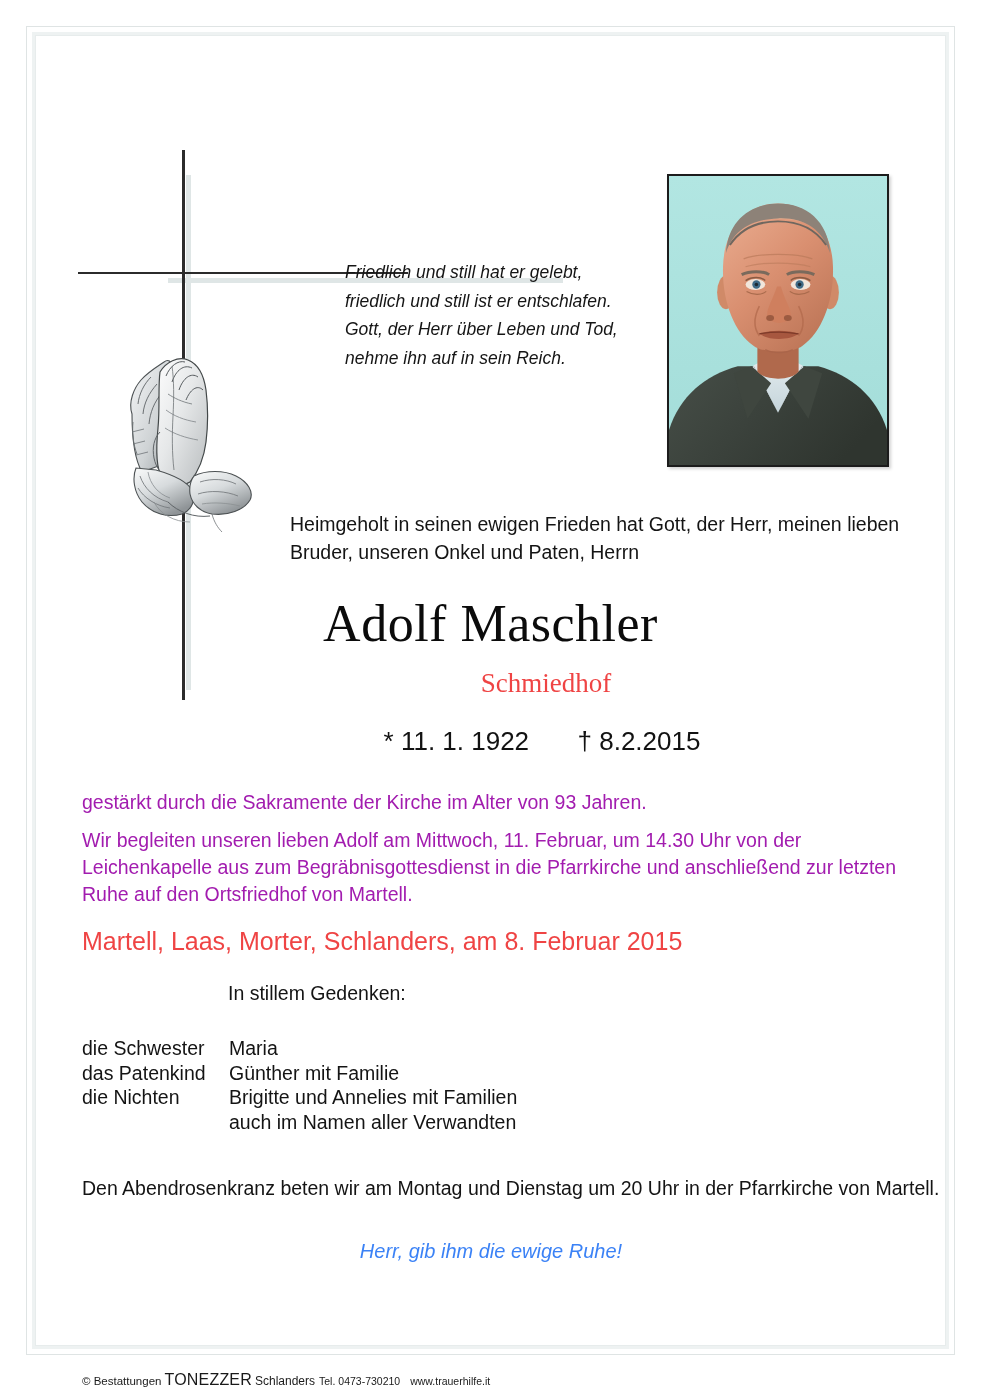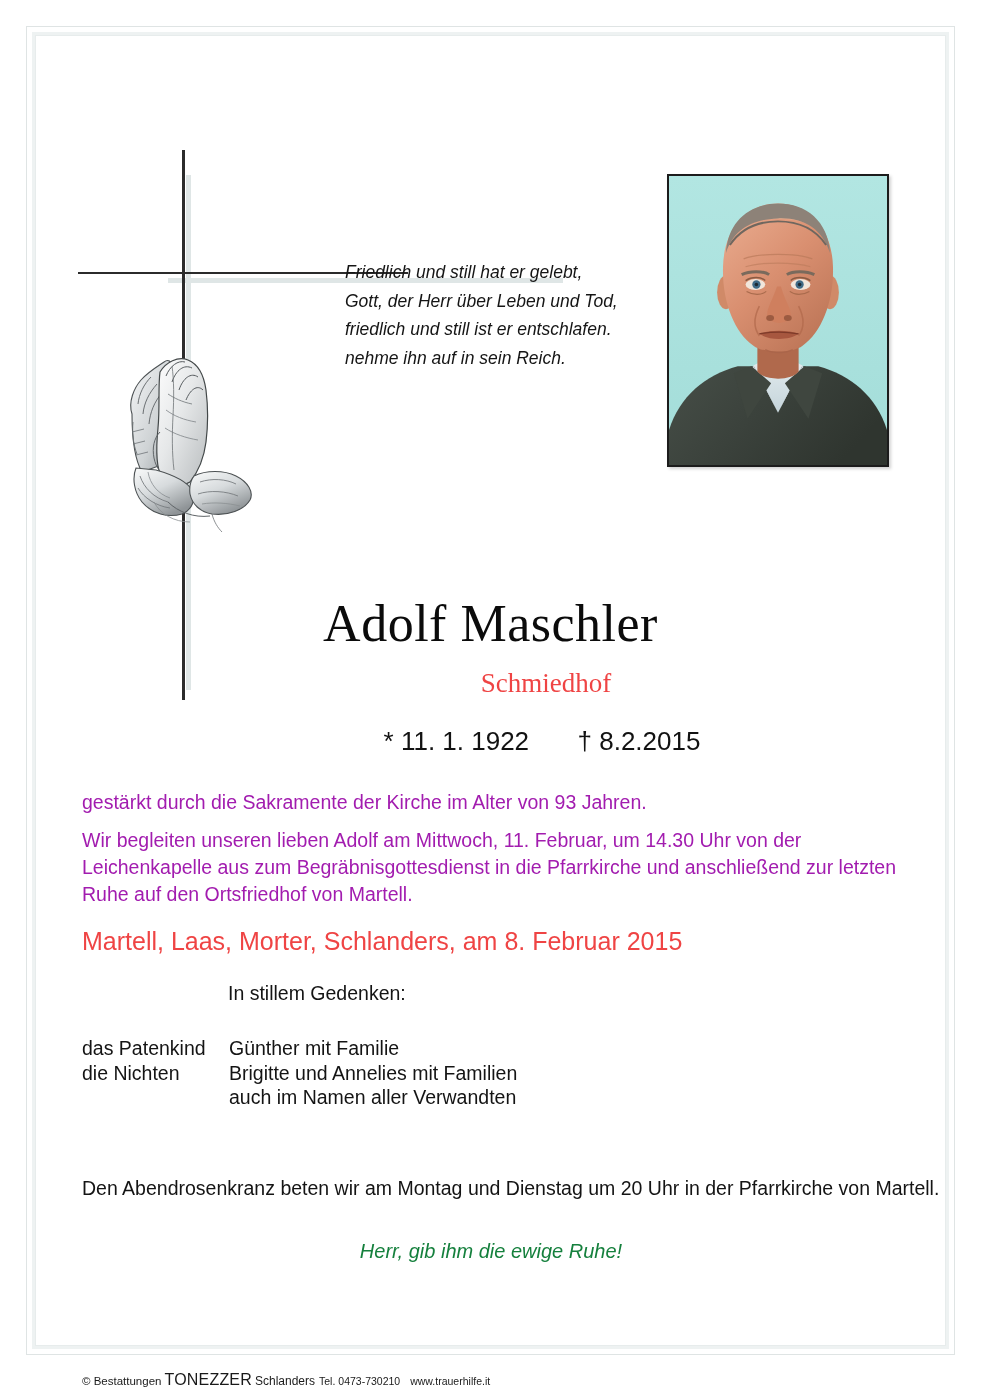--- a/index.html
+++ b/index.html
@@ -240,21 +240,21 @@
 
   
   .closing {
     position: absolute;
     left: 0;
     top: 1240px;
     width: 982px;
     text-align: center;
     font-style: italic;
     font-size: 20px;
-    color: #15803d;
+    color: #3b82f6;
   }
 
   
   .footer {
     position: absolute;
     left: 82px;
     top: 1327px;
     font-size: 11.5px;
     color: #1a1a1a;
     white-space: nowrap;
@@ -432,25 +432,26 @@
 
       <path d="M92 160 C102 156 122 156 132 160 C122 167 102 167 92 160 Z" fill="#a7573f"></path>
       <path d="M92 160 C104 158 120 158 132 160" fill="none" stroke="#7d3a29" stroke-width="1.2"></path>
 
       <path d="M98 176 C106 180 118 180 126 176" fill="none" stroke="#a9644a" stroke-width="1.4" opacity="0.8"></path>
     </svg>
   </div>
 
   <div class="verse">
     <div>Friedlich und still hat er gelebt,</div>
+    <div>friedlich und still ist er entschlafen.</div>
     <div>Gott, der Herr über Leben und Tod,</div>
-    <div>friedlich und still ist er entschlafen.</div>
     <div>nehme ihn auf in sein Reich.</div>
   </div>
 
+  <div class="intro">Heimgeholt in seinen ewigen Frieden hat Gott, der Herr, meinen lieben Bruder, unseren Onkel und Paten, Herrn</div>
 
   <div class="name">Adolf Maschler</div>
   <div class="subname">Schmiedhof</div>
 
   <div class="dates">
     <span>* 11. 1. 1922</span>
     <span class="gap"></span>
     <span>† 8.2.2015</span>
   </div>
 
@@ -458,20 +459,24 @@
     <p>gestärkt durch die Sakramente der Kirche im Alter von 93 Jahren.</p>
     <div class="p-gap"></div>
     <p>Wir begleiten unseren lieben Adolf am Mittwoch, 11. Februar, um 14.30 Uhr von der Leichenkapelle aus zum Begräbnisgottesdienst in die Pfarrkirche und anschließend zur letzten Ruhe auf den Ortsfriedhof von Martell.</p>
   </div>
 
   <div class="place-line">Martell, Laas, Morter, Schlanders, am 8. Februar 2015</div>
 
   <div class="gedenken">In stillem Gedenken:</div>
 
   <div class="family">
+    <div class="family-row">
+      <span class="fam-rel">die Schwester</span>
+      <span class="fam-name">Maria</span>
+    </div>
     <div class="family-row">
       <span class="fam-rel">das Patenkind</span>
       <span class="fam-name">Günther mit Familie</span>
     </div>
     <div class="family-row">
       <span class="fam-rel">die Nichten</span>
       <span class="fam-name">Brigitte und Annelies mit Familien</span>
     </div>
     <div class="fam-extra">auch im Namen aller Verwandten</div>
   </div>

